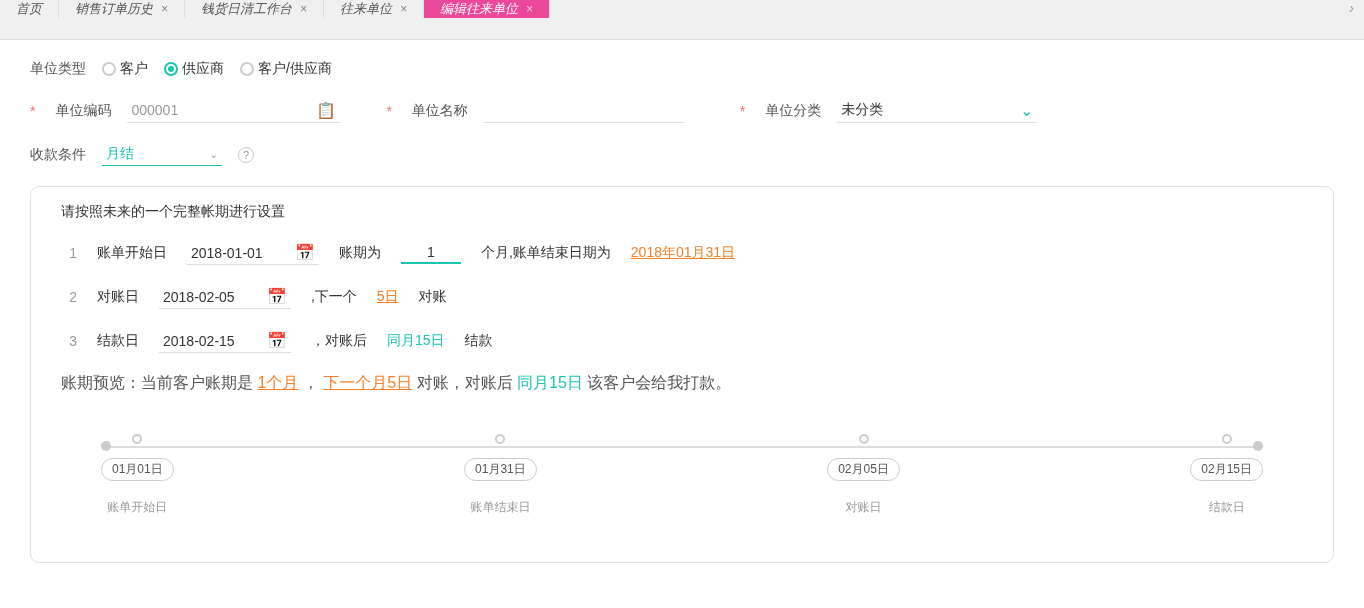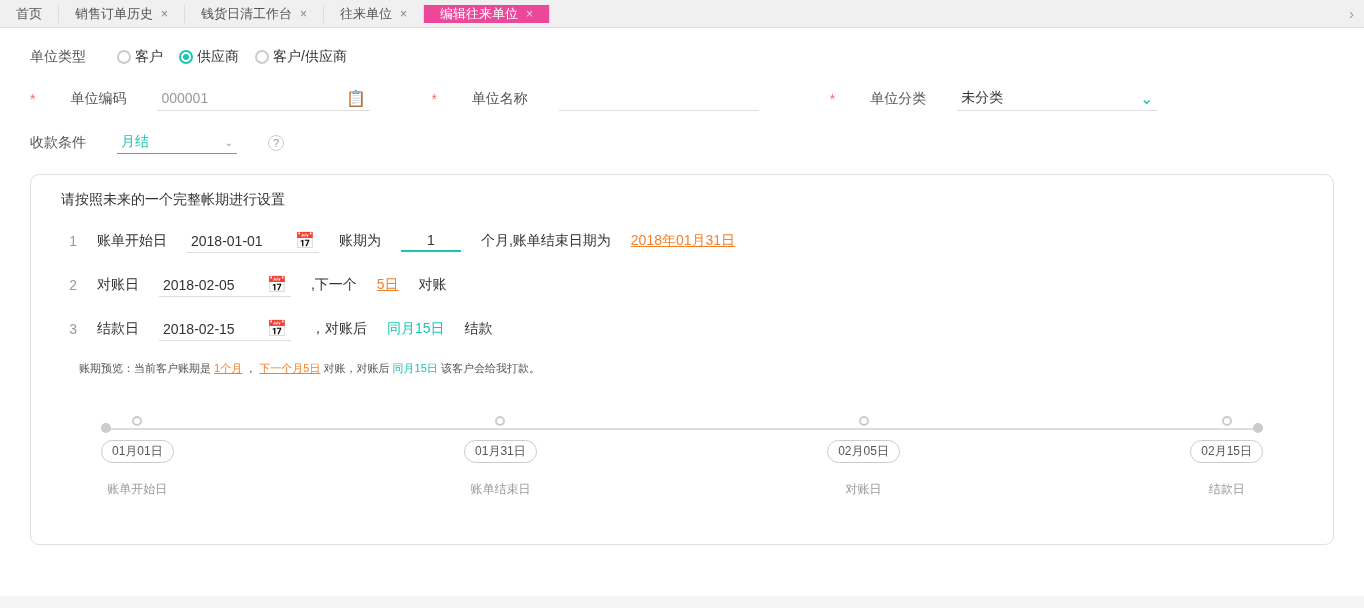--- a/index.html
+++ b/index.html
@@ -1,22 +1,22 @@
 <!DOCTYPE html>
 <html><head>
   <meta charset="utf-8">
   <style>
     * { box-sizing: border-box; margin: 0; padding: 0; }
     body { font-family: 'Microsoft YaHei', '微软雅黑', sans-serif; font-size: 14px; color: #333; background: #f5f5f5; }
 
     
     .tab-bar {
-      display: flex; align-items: center;
+      display: flex; align-items: flex-start;
       background: #f0f0f0; border-bottom: 1px solid #ddd;
-      height: 28px; padding: 0 0;
+      height: 40px; padding: 0 0; font-style: italic;
     }
     .tab {
       display: flex; align-items: center; padding: 0 16px;
       cursor: pointer; font-size: 13px; color: #555;
       border-right: 1px solid #ddd; background: #f0f0f0;
       white-space: nowrap; position: relative;
       gap: 6px;
     }
     .tab.active {
       background: #ec4899; color: #fff;
@@ -31,21 +31,21 @@
       cursor: pointer; margin-left: auto; color: #999;
     }
 
     
     .main {
       background: #fff; padding: 20px 30px; min-height: calc(100vh - 40px);
     }
 
     
     .form-row {
-      display: flex; align-items: center; margin-bottom: 20px; gap: 31px;
+      display: flex; align-items: center; margin-bottom: 20px; gap: 16px;
     }
     .form-label { color: #555; white-space: nowrap; }
     .required { color: #f56c6c; margin-right: 4px; }
     .radio-group { display: flex; align-items: center; gap: 16px; }
     .radio-item { display: flex; align-items: center; gap: 4px; cursor: pointer; }
     .radio-circle {
       width: 14px; height: 14px; border-radius: 50%;
       border: 2px solid #ccc; display: inline-block;
       position: relative;
     }
@@ -118,21 +118,21 @@
     .period-input {
       border: none; border-bottom: 2px solid #1bc5b0;
       padding: 2px 6px; font-size: 14px; color: #333;
       outline: none; width: 60px; text-align: center;
     }
 
     .highlight-orange { color: #f5802a; text-decoration: underline; }
     .highlight-teal { color: #1bc5b0; }
 
     
-    .preview-text { font-size: 11px; color: #555; margin: 16px 18px; }
+    .preview-text { font-size: 16px; color: #555; margin: 16px 0; }
 
     
     .timeline-container {
       position: relative; margin-top: 20px; padding: 20px 40px 30px;
     }
     .timeline-line {
       position: absolute; top: 32px; left: 40px; right: 40px;
       height: 2px; background: #ddd;
     }
     .timeline-points {

